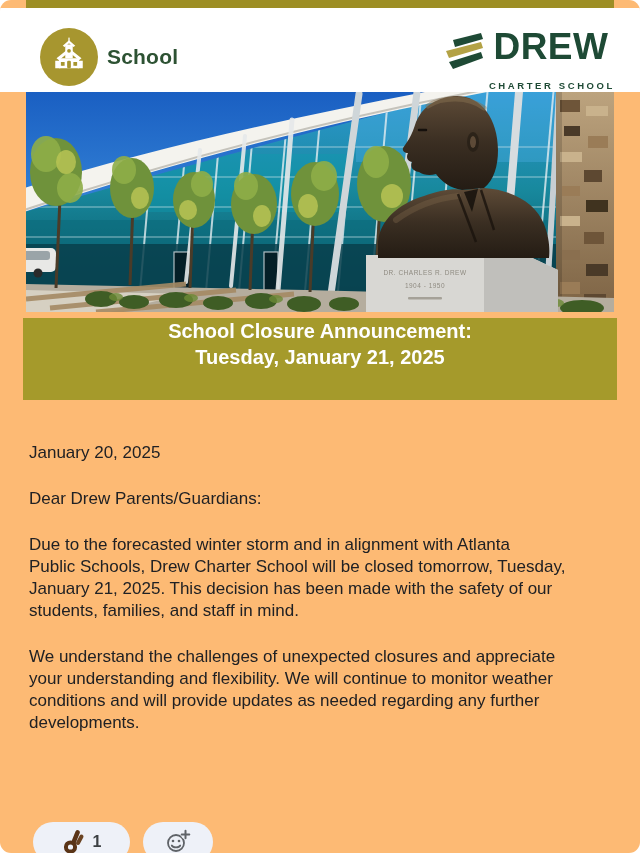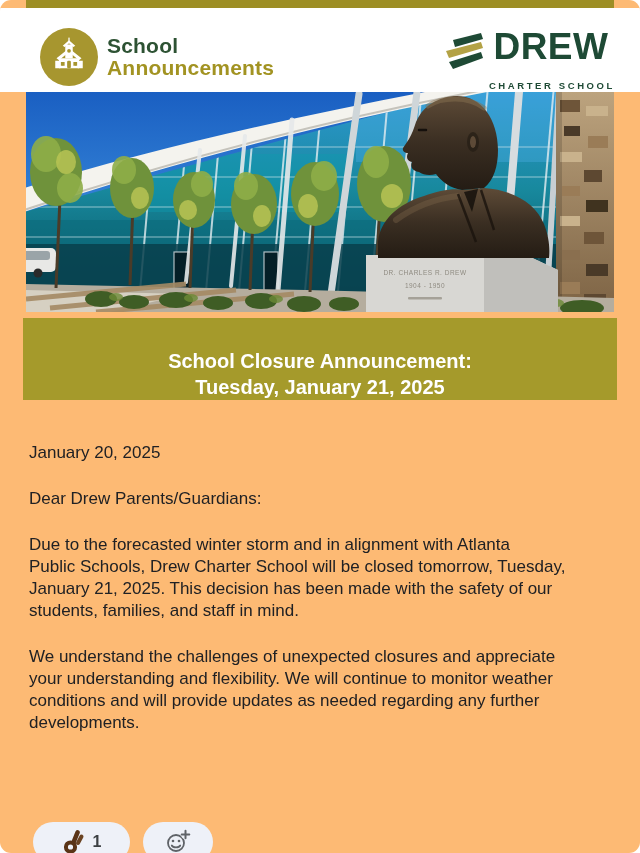--- a/index.html
+++ b/index.html
@@ -18,21 +18,21 @@
   .drew{position:absolute;right:25px;top:20px;display:flex;align-items:flex-start;}
   .drew-stripes{margin-top:3px;margin-right:2px;}
   .drew-textcol{display:flex;flex-direction:column;align-items:center;}
   .drew-word{font-size:37px;line-height:38px;font-weight:bold;color:var(--drew_green,#1e4a35);letter-spacing:0.5px;}
   .drew-sub{font-size:9.5px;font-weight:bold;letter-spacing:2.6px;color:var(--drew_green,#1e4a35);margin-top:14px;margin-left:2px;white-space:nowrap;}
   
   .photo{position:absolute;left:26px;top:92px;width:588px;height:220px;overflow:hidden;background:#1b64c6;}
   
   .banner{
     position:absolute;left:23px;top:318px;width:594px;height:82px;
-    background:var(--gold_banner,#a59a2b);display:flex;align-items:flex-end;justify-content:center;
+    background:var(--gold_banner,#a59a2b);display:flex;align-items:flex-start;justify-content:center;
   }
   .banner-title{color:#fff;font-weight:bold;font-size:20px;line-height:26px;text-align:center;white-space:pre-line;}
   
   .letter{position:absolute;left:29px;top:430px;width:585px;}
   .para{margin:12px 0 24px 0;font-size:17px;line-height:22px;color:#202124;white-space:pre-line;}
   
   .reactions{position:absolute;left:33px;top:822px;display:flex;gap:13px;}
   .pill{height:40px;border-radius:20px;background:var(--pill_bg,#eef1f8);display:flex;align-items:center;justify-content:center;border:none;cursor:pointer;}
   .pill-thumb{width:97px;gap:7px;}
   .pill-add{width:70px;}
@@ -66,21 +66,20 @@
             <rect x="29" y="38" width="6" height="12" rx="2"></rect>
             <rect x="19" y="40" width="6" height="6"></rect>
             <rect x="39" y="40" width="6" height="6"></rect>
             <rect x="21.6" y="40" width="1" height="6"></rect>
             <rect x="41.6" y="40" width="1" height="6"></rect>
           </g>
         </svg>
       </div>
       <div class="brand-text">
         <div class="brand-line1">School</div>
-        <div class="brand-line2">Announcements</div>
       </div>
     </div>
 
     <div class="drew">
       <svg class="drew-stripes" width="44" height="42" viewBox="0 0 44 42">
         <polygon points="12,9 40,2 42,8 14,16" fill="#1e4a35"></polygon>
         <polygon points="5,20 40,11 42,17 8,27" fill="#b3a245"></polygon>
         <polygon points="8,31 40,21 42,27 12,38" fill="#1e4a35"></polygon>
       </svg>
       <div class="drew-textcol">

